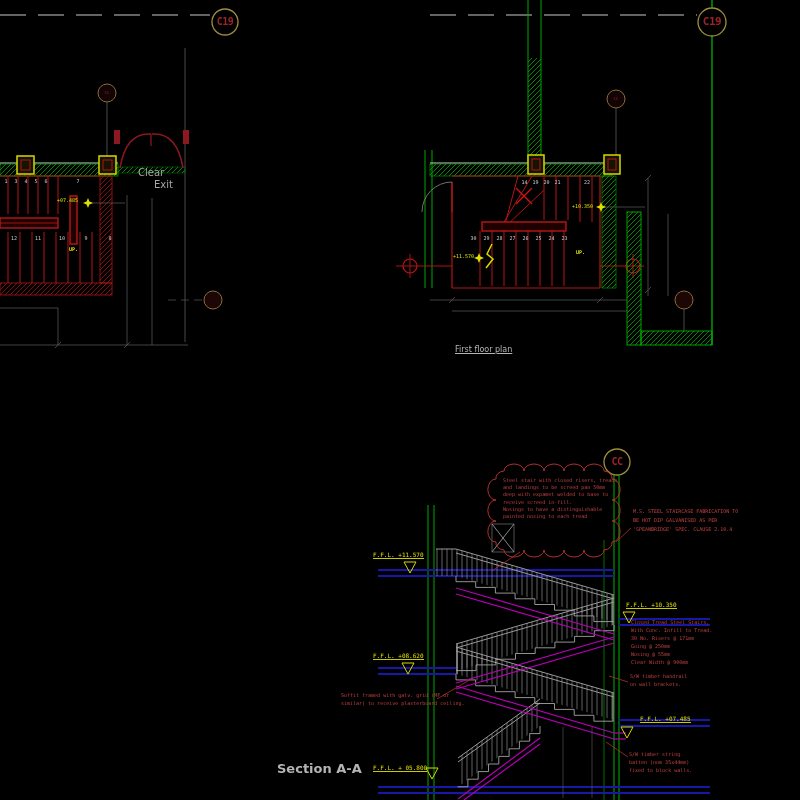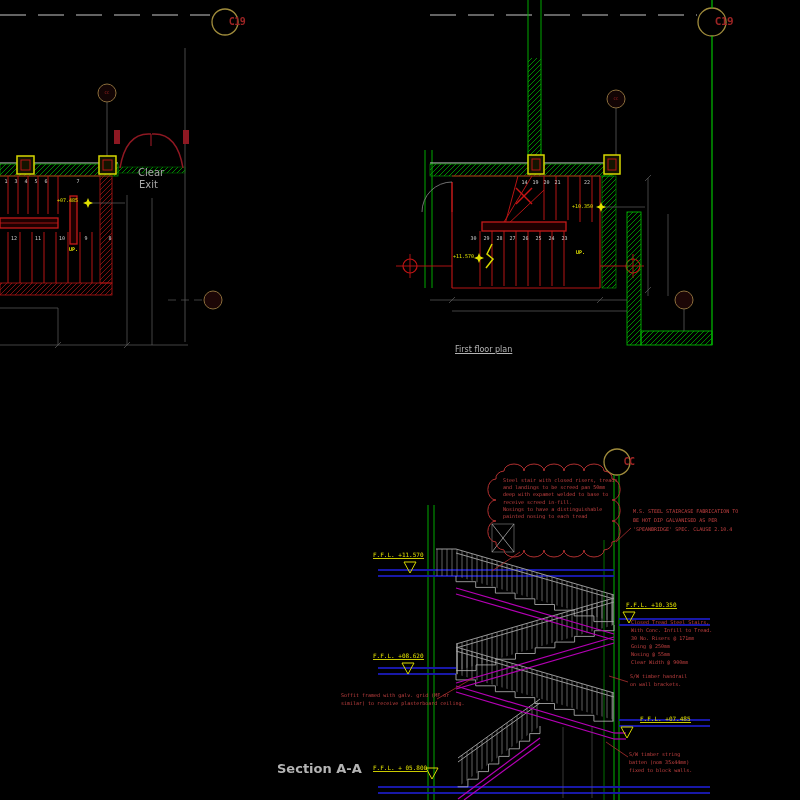--- a/index.html
+++ b/index.html
@@ -1,20 +1,20 @@
 <!DOCTYPE html>
 <html><head>
 <meta charset="utf-8">
 <style>
   html,body{margin:0;padding:0;background:#000;}
   .canvas{position:relative;width:800px;height:800px;background:#000;overflow:hidden;
           font-family:"DejaVu Sans Mono","Liberation Mono",monospace;}
   svg{position:absolute;left:0;top:0;}
   .t{position:absolute;white-space:pre;}
-  .bubble{position:absolute;text-align:center;color:#9c2424;font-weight:bold;letter-spacing:-0.5px;margin-left:12px;}
+  .bubble{position:absolute;text-align:center;color:#9c2424;font-weight:bold;letter-spacing:-0.5px;}
   .marker{position:absolute;text-align:center;color:#a02020;font-size:4px;}
   .n{color:#d0d0d0;font-size:5px;}
   .row{position:absolute;display:flex;}
   .row span{text-align:center;color:#d0d0d0;font-size:5px;}
   .row-lt span{width:10px;}
   .row-lb span{width:24px;}
   .row-rt span{width:11px;}
   .row-rb span{width:13px;}
   .yel{color:#e0e000;font-size:5px;}
   .up{color:#e0e000;font-size:5px;font-weight:bold;}
@@ -263,21 +263,21 @@
       <path d="M402,663 l12,0 l-6,11 z"></path>
       <path d="M621,727 l12,0 l-6,11 z"></path>
       <path d="M426,768 l12,0 l-6,11 z"></path>
     </g>
   </g>
 </svg>
 
 <div class="t bubble" style="left:211px;top:16px;width:28px;font-size:10px;">C19</div>
 <div class="marker" style="left:98px;top:90px;width:18px;">CC</div>
 <div class="t fire" style="left:138px;top:167px;">Clear</div>
-<div class="t fire" style="left:139px;top:179px;">Exit</div>
+<div class="t fire" style="left:154px;top:179px;">Exit</div>
 <div class="row row-lt" style="left:1px;top:178px;">
       <span>1</span>
       <span>3</span>
       <span>4</span>
       <span>5</span>
       <span>6</span>
     </div>
 <div class="t n" style="left:73px;top:178px;width:10px;text-align:center;">7</div>
 <div class="row row-lb" style="left:2px;top:235px;">
       <span>12</span>

